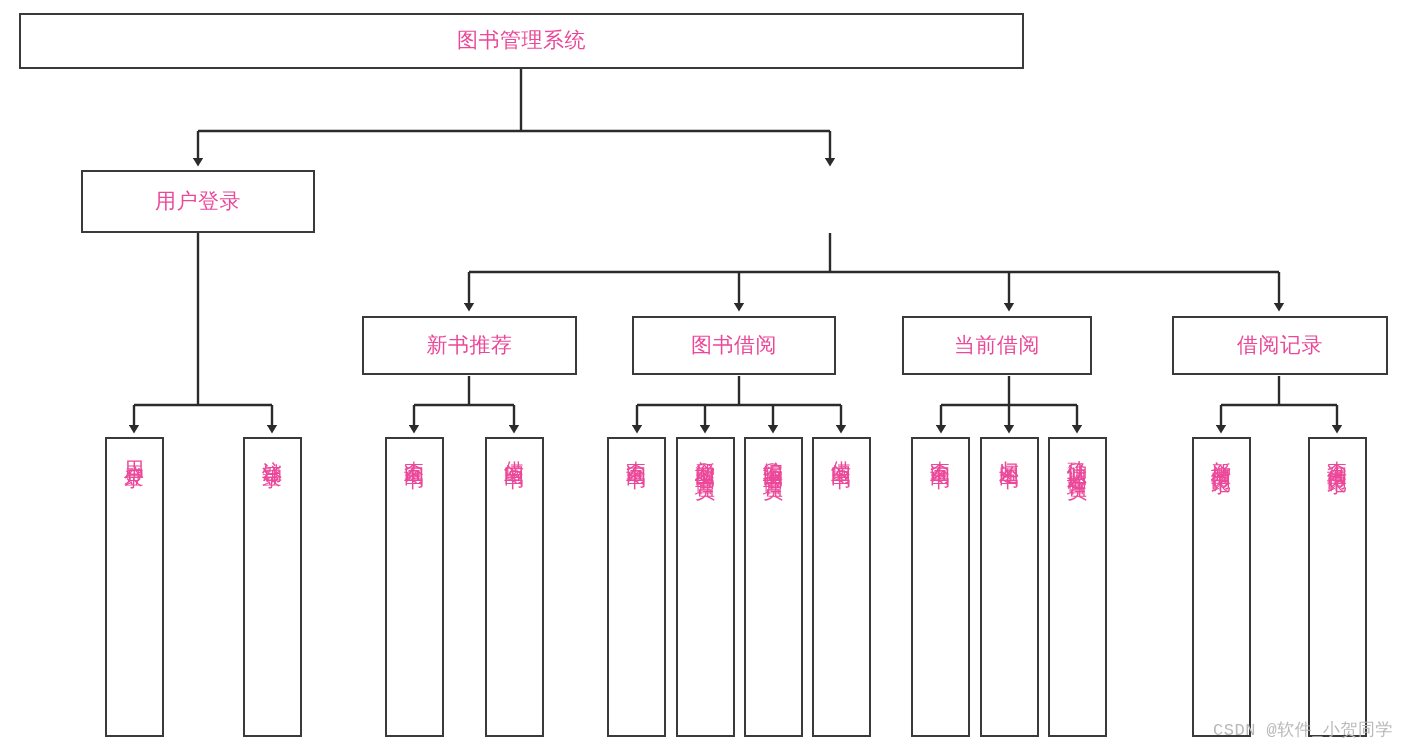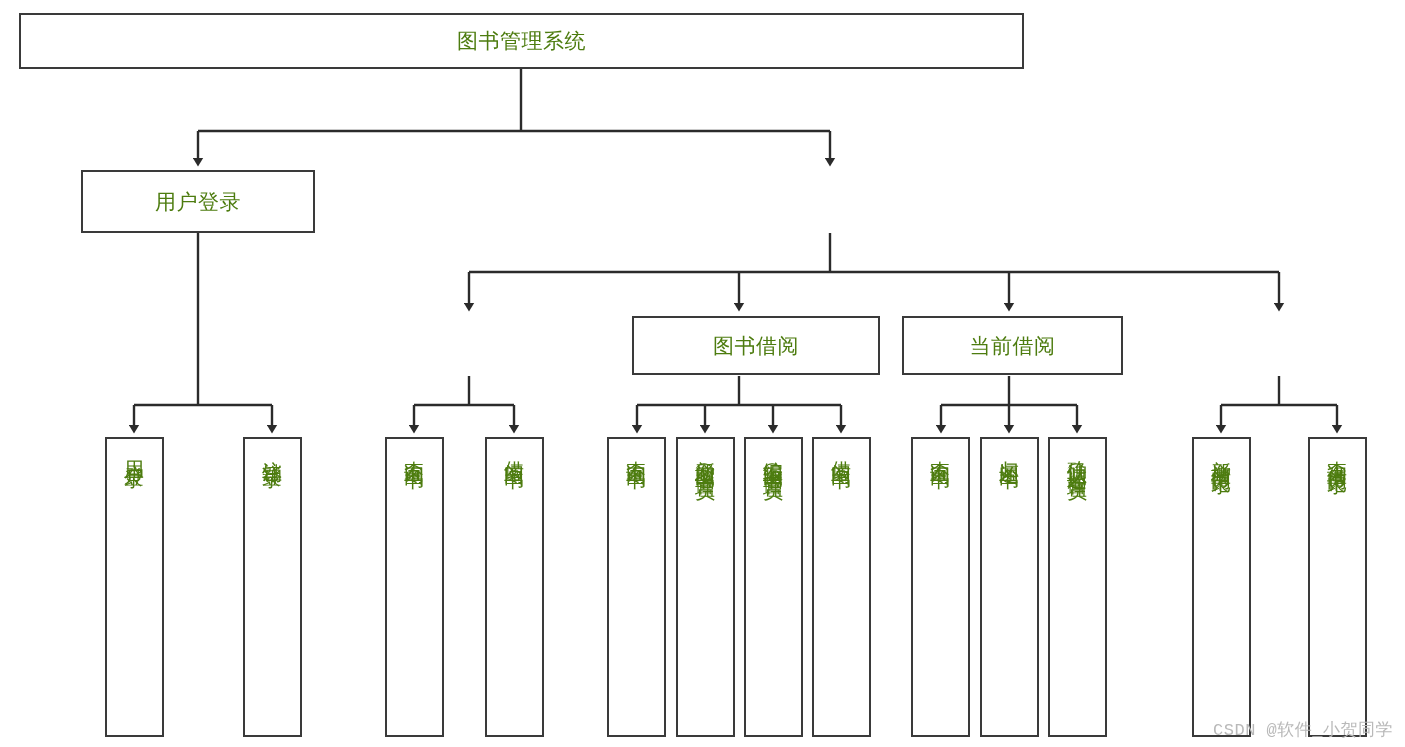--- a/index.html
+++ b/index.html
@@ -30,27 +30,27 @@
     position: absolute;
     box-sizing: border-box;
     background: #ffffff;
     border: 2px solid #3a3a3a;
     display: flex;
     align-items: center;
     justify-content: center;
     z-index: 2;
   }
   .node-label {
-    color: #4d7c0f;
+    color: #ec4899;
     font-size: 21px;
     line-height: 1.14;
     letter-spacing: 0.5px;
     text-align: center;
     white-space: nowrap;
-    font-family: Liberation Sans, sans-serif;
+    font-family: Liberation Serif, serif;
   }
   .node.root .node-label {
     font-size: 21px;
   }
   .node.leaf {
     align-items: flex-start;
     padding-top: 6px;
   }
   .node.leaf .node-label {
     writing-mode: vertical-rl;
@@ -130,29 +130,35 @@
 
   <div class="node root" style="left:19px; top:13px; width:1005px; height:56px;">
     <span class="node-label">图书管理系统</span>
   </div>
 
   <div class="node" style="left:81px; top:170px; width:234px; height:63px;">
     <span class="node-label">用户登录</span>
   </div>
 
 
-
-  <div class="node" style="left:632px; top:316px; width:248px; height:59px;">
+  <div class="node" style="left:362px; top:316px; width:215px; height:59px;">
+    <span class="node-label">新书推荐</span>
+  </div>
+
+  <div class="node" style="left:632px; top:316px; width:204px; height:59px;">
     <span class="node-label">图书借阅</span>
   </div>
 
-  <div class="node" style="left:902px; top:316px; width:221px; height:59px;align-items:center;">
+  <div class="node" style="left:902px; top:316px; width:190px; height:59px;align-items:center;">
     <span class="node-label">当前借阅</span>
   </div>
 
+  <div class="node" style="left:1172px; top:316px; width:216px; height:59px;">
+    <span class="node-label">借阅记录</span>
+  </div>
 
   <div class="node leaf" style="left:105px; top:437px; width:59px; height:300px;">
     <span class="node-label">用户登录</span>
   </div>
 
   <div class="node leaf" style="left:243px; top:437px; width:59px; height:300px;">
     <span class="node-label">注销登录</span>
   </div>
 
   <div class="node leaf" style="left:385px; top:437px; width:59px; height:300px;">

